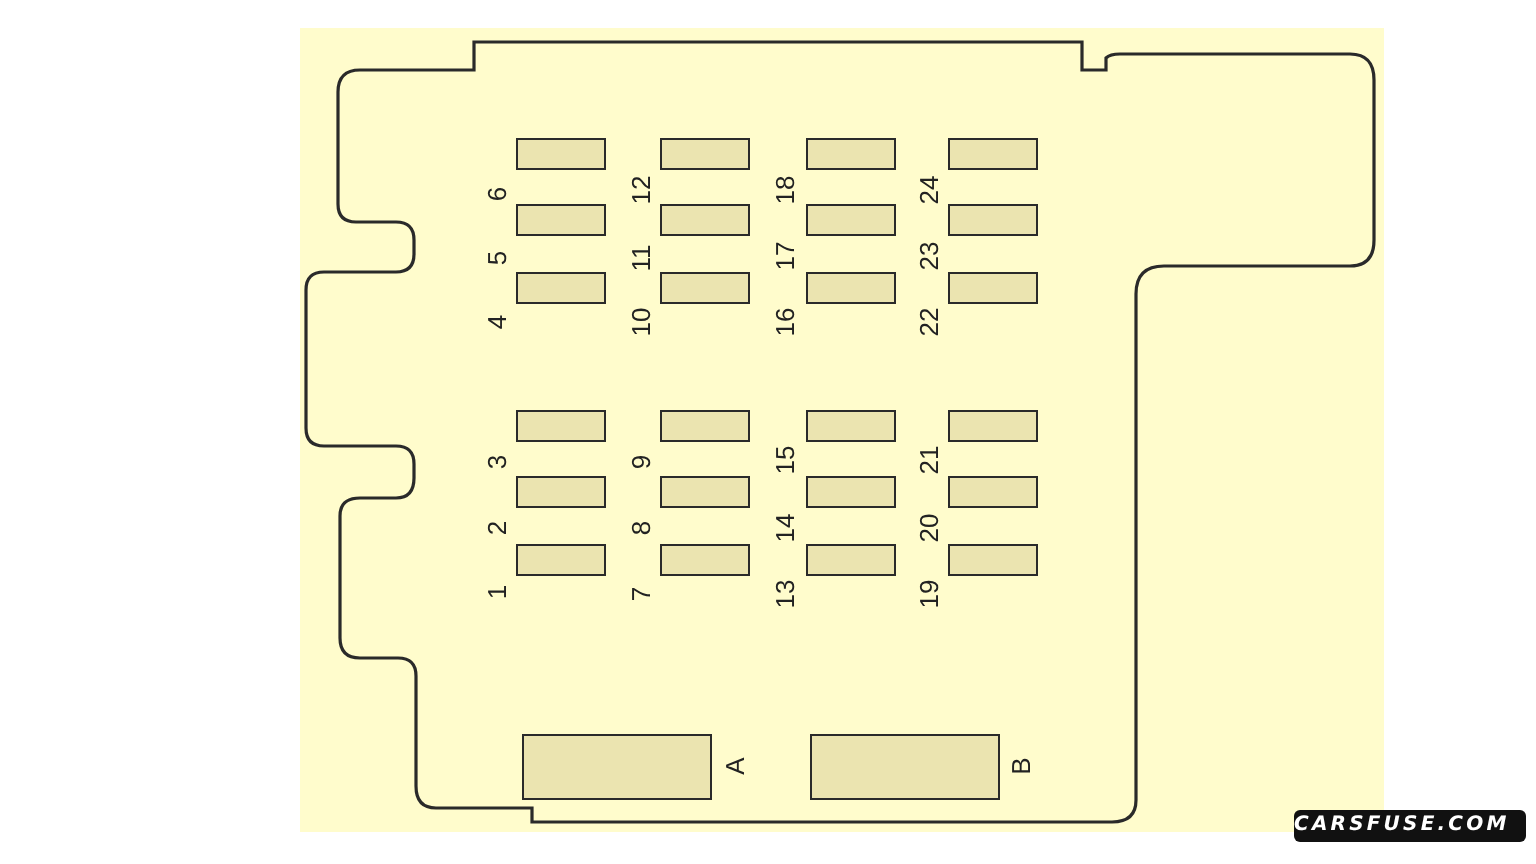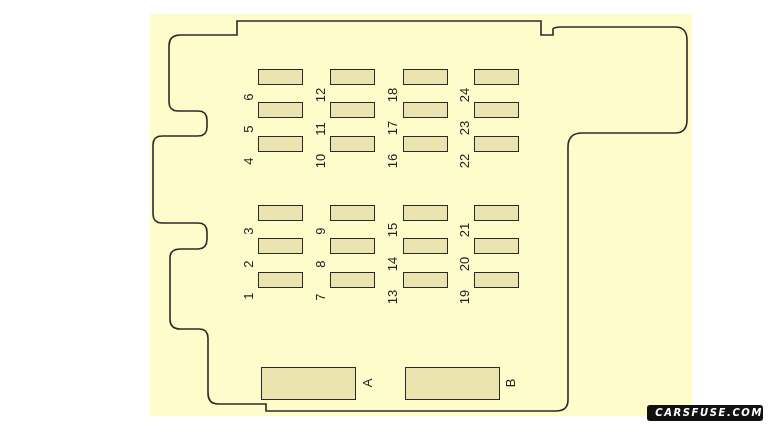--- a/index.html
+++ b/index.html
@@ -23,21 +23,21 @@
     }
     .lbl {
       position: absolute; width: 30px; height: 14px; line-height: 14px;
       text-align: center; font-size: 13px; color: #222;
       transform: translate(-50%, -50%) rotate(-90deg);
     }
     .watermark {
       position: absolute; left: 647px; top: 405px; width: 116px; height: 16px;
       background: #111; color: #fff; border-radius: 3px;
       font-family: "DejaVu Sans", sans-serif; font-weight: bold; font-style: italic;
-      font-size: 10px; letter-spacing: 1.6px; line-height: 16px; text-align: right;
+      font-size: 10px; letter-spacing: 1.6px; line-height: 16px; text-align: left;
     }
   </style>
 </head>
 <body>
 
 <div class="panel"></div>
 
 <svg class="outline" width="768" height="432">
   <path d="M237,21 L541,21 L541,35 L553,35 L553,29 Q555,27 560,27 L675,27 Q687,27 687,40 L687,120 Q687,133 675,133 L582,133 Q568,133 568,147 L568,400 Q568,411 556,411 L266,411 L266,404 L218,404 Q208,404 208,393 L208,338 Q208,329 199,329 L180,329 Q170,329 170,319 L170,258 Q170,249 180,249 L198,249 Q207,249 207,239 L207,232 Q207,223 198,223 L162,223 Q153,223 153,214 L153,145 Q153,136 162,136 L198,136 Q207,136 207,127 L207,120 Q207,111 198,111 L178,111 Q169,111 169,102 L169,46 Q169,35 180,35 L237,35 Z" fill="none" stroke="#2a2a2a" stroke-width="1.6"></path>
 </svg>

